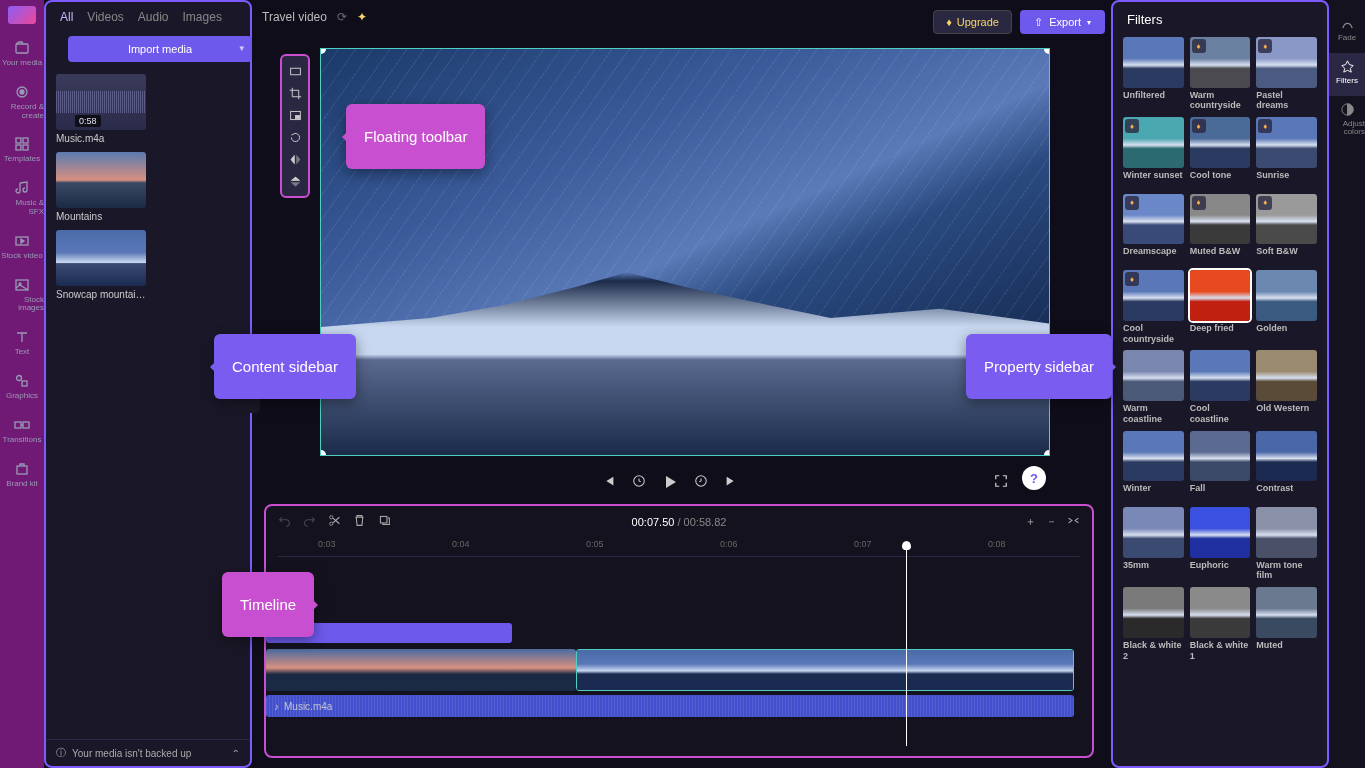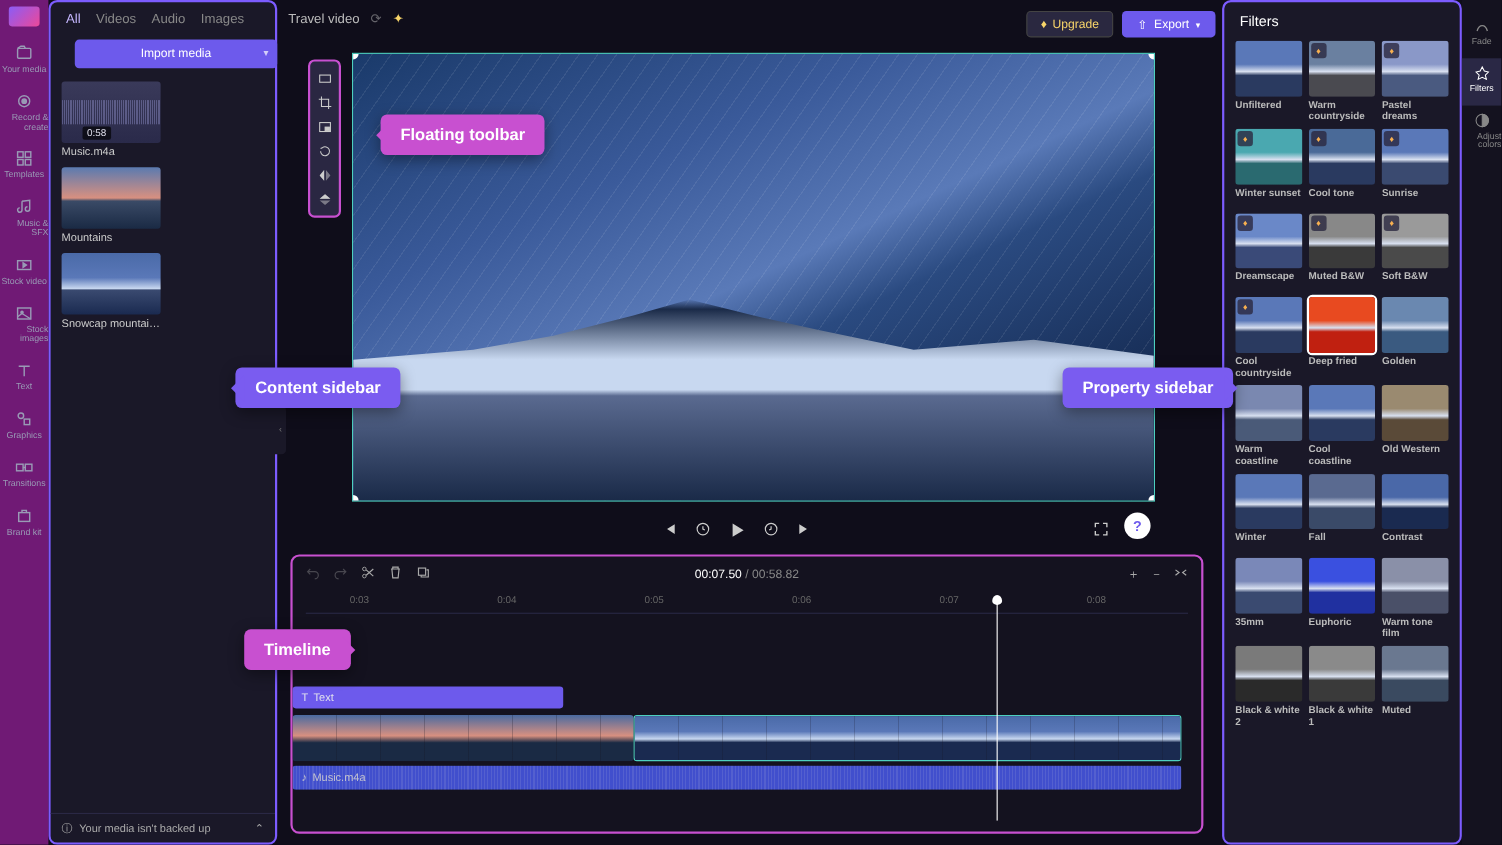--- a/index.html
+++ b/index.html
@@ -93,21 +93,21 @@
 .filter-name { font-size:9px; color:#bbb; margin-top:2px; line-height:1.2; min-height:18px;font-weight:bold; }
 .filter-item.selected .filter-thumb { outline:2px solid #fff; }
 
 
 .right-rail { position:absolute; right:0; top:0; width:36px; height:100%; background:#14121f; display:flex; flex-direction:column; align-items:center; padding-top:10px; }
 .rr-item { width:36px; padding:6px 0 10px; display:flex; flex-direction:column; align-items:center; gap:3px; cursor:pointer; color:#888; }
 .rr-item.active { color:#fff; background:#2a2845; }
 .rr-item svg { width:15px; height:15px; }
 
 
-.callout { position:absolute; background:#7a5cf0; color:#fff; font-size:15px; font-weight:700; padding:10px 18px; border-radius:6px; z-index:20; box-shadow:0 4px 14px rgba(0,0,0,.4); }
+.callout { position:absolute; background:#7a5cf0; color:#fff; font-size:15px; font-weight:400; padding:24px 18px; border-radius:6px; z-index:20; box-shadow:0 4px 14px rgba(0,0,0,.4); }
 .callout.magenta { background:#c850d0; }
 .callout.left-point::before { content:""; position:absolute; left:-16px; top:50%; transform:translateY(-50%); border:12px solid transparent; border-right-color:#7a5cf0; }
 .callout.right-point::after { content:""; position:absolute; right:-16px; top:50%; transform:translateY(-50%); border:12px solid transparent; border-left-color:#7a5cf0; }
 .callout.magenta.left-point::before { border-right-color:#c850d0; }
 .callout.magenta.right-point::after { border-left-color:#c850d0; }
 
 ::-webkit-scrollbar { width:6px; }
 ::-webkit-scrollbar-thumb { background:#3a3a5a; border-radius:3px; }
 </style>
 </head>

